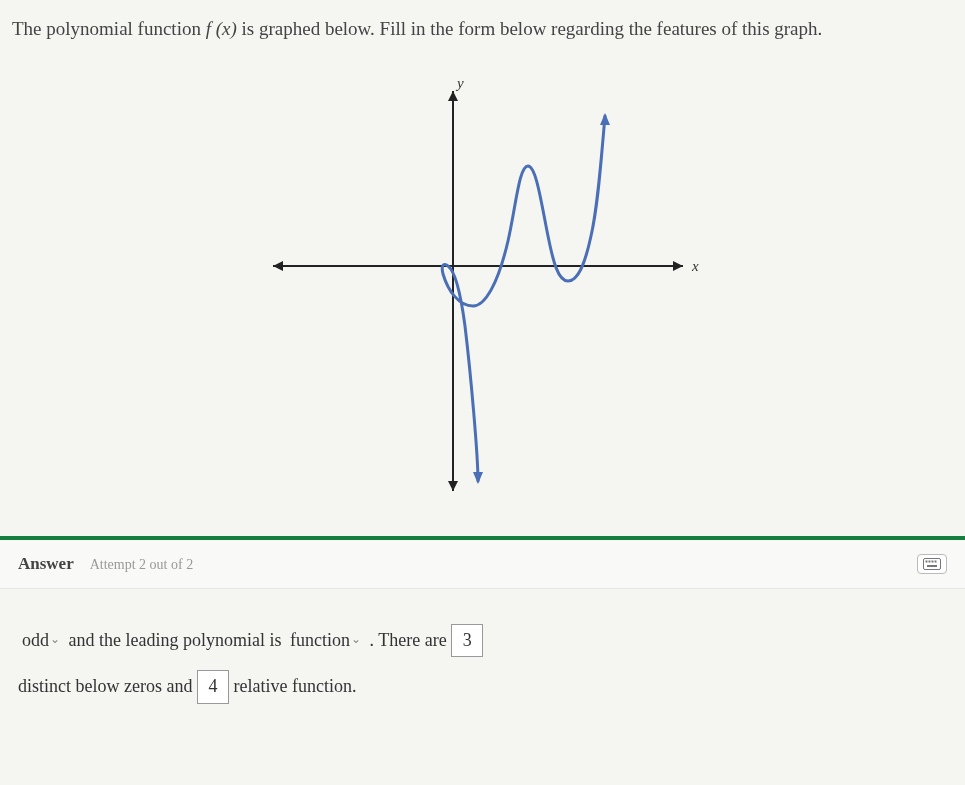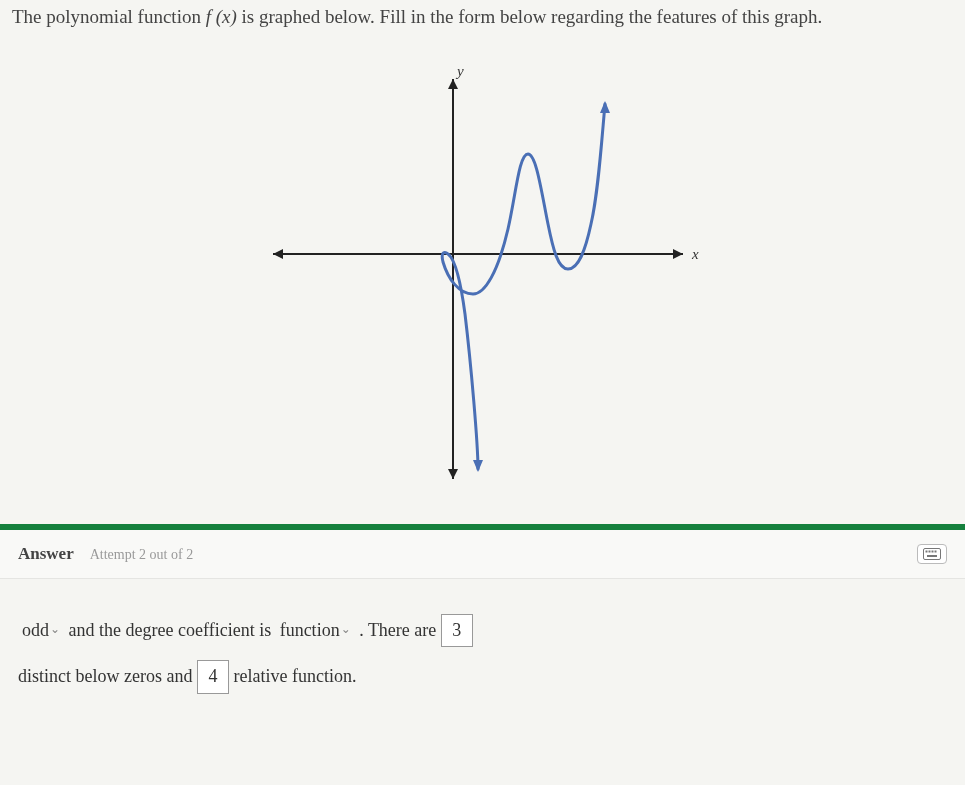--- a/index.html
+++ b/index.html
@@ -9,41 +9,41 @@
     }
     body {
       font-family: Georgia, 'Times New Roman', serif;
       background: #f5f5f2;
       width: 965px;
       height: 785px;
       overflow: hidden;
       color: #333;
     }
     .question-text {
-      padding: 4px 12px 8px 12px;
+      padding: 16px 12px 8px 12px;
       font-size: 19px;
       color: #444;
       line-height: 1.4;
     }
     .fx {
       font-style: italic;
       font-family: 'Times New Roman', serif;
     }
     .graph-container {
       width: 100%;
       display: flex;
       justify-content: center;
       padding: 15px 0 30px 0;
     }
     .graph-svg {
       display: block;
     }
     .answer-section {
       background: #f9f9f7;
-      border-top: 6px solid #15803d;
+      border-top: 4px solid #15803d;
       border-bottom: 1px solid #e5e5e2;
       padding: 14px 18px;
       display: flex;
       justify-content: space-between;
       align-items: center;
     }
     .answer-label {
       font-weight: bold;
       color: #444;
       font-size: 17px;
@@ -152,21 +152,21 @@
       <rect x="4" y="7" width="10" height="2" fill="#777"></rect>
     </svg>
   </div>
 </div>
 
 <div class="answer-content">
   <span class="dropdown">
     <span>odd</span>
     <span class="chevron">⌄</span>
   </span>
-  <span> and the degree coefficient is </span>
+  <span> and the leading polynomial is </span>
   <span class="dropdown">
     <span>function</span>
     <span class="chevron">⌄</span>
   </span>
   <span> . There are </span>
   <span class="input-box">3</span>
   <br>
   <span> distinct below zeros and </span>
   <span class="input-box">4</span>
   <span> relative function.</span>

